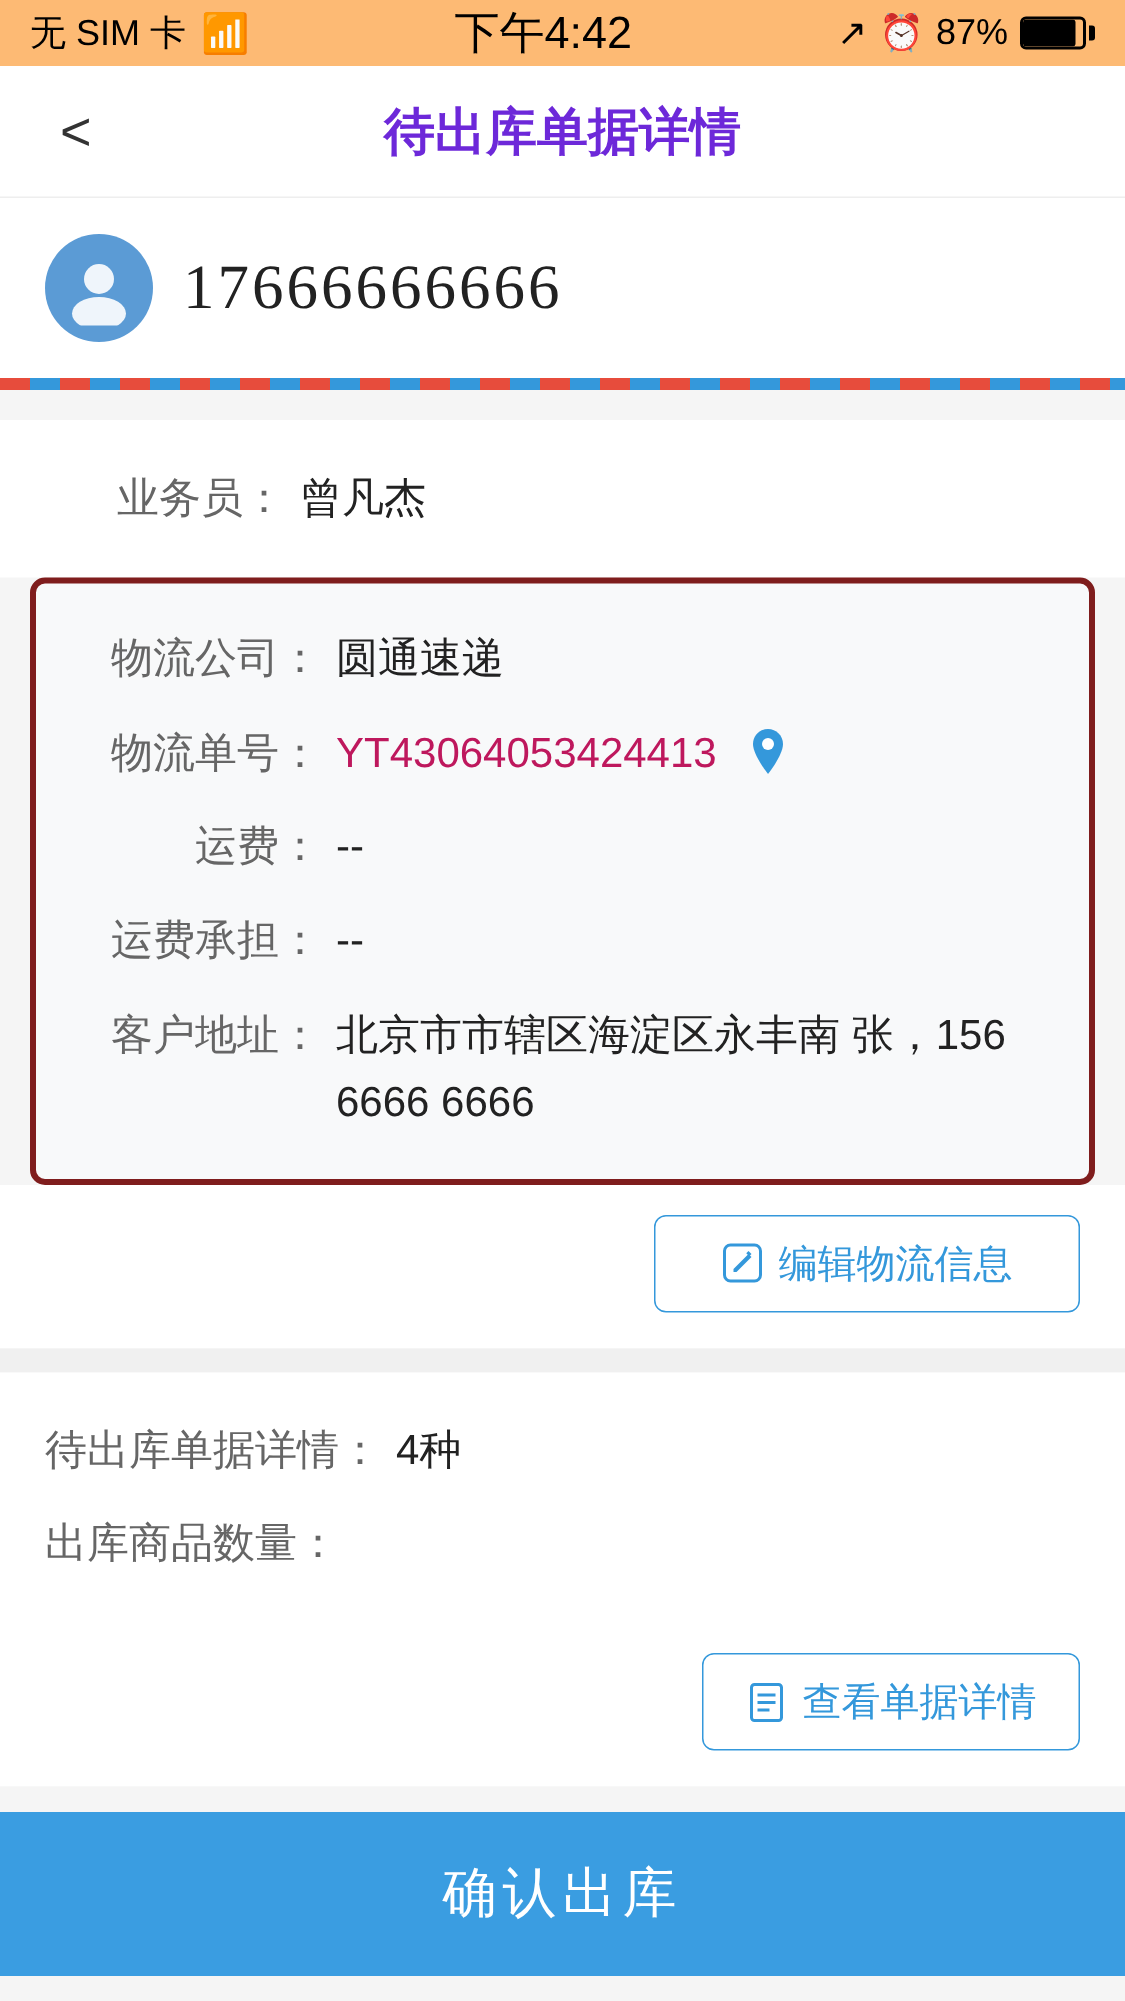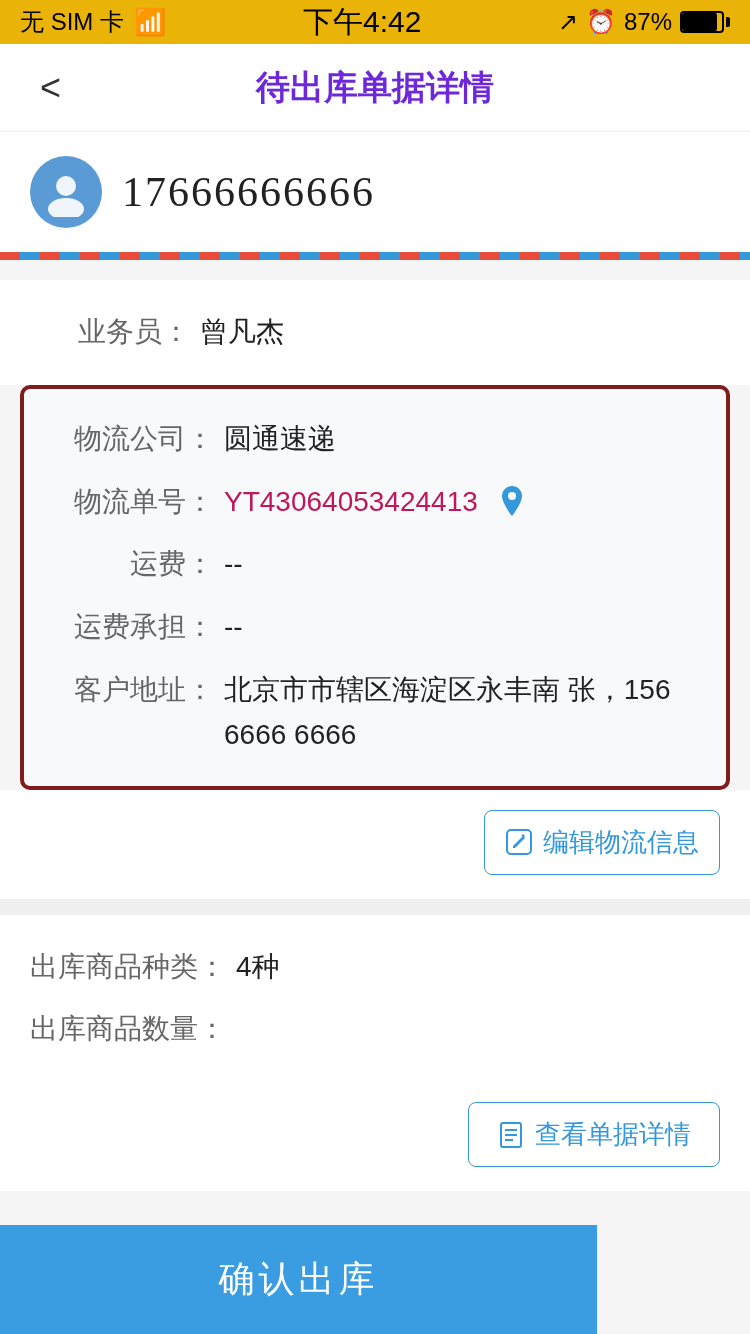--- a/index.html
+++ b/index.html
@@ -9,21 +9,21 @@
       background: #f5f5f5;
       width: 750px;
       min-height: 1334px;
       font-size: 28px;
       color: #333;
       position: relative;
     }
     
     .status-bar {
       height: 44px;
-      background: #eab308;
+      background: #fdba74;
       display: flex;
       align-items: center;
       justify-content: space-between;
       padding: 0 20px;
       font-size: 24px;
       color: #000;
     }
     .status-left { display: flex; align-items: center; gap: 10px; }
     .status-center { font-size: 30px; font-weight: 500; }
     .status-right { display: flex; align-items: center; gap: 8px; font-size: 24px; }
@@ -148,21 +148,21 @@
       justify-content: flex-end;
       padding: 20px 30px 24px;
       background: #fff;
     }
     .btn-edit {
       display: flex;
       align-items: center;
       gap: 10px;
       border: 1px solid #3498db;
       color: #3498db;
-      padding: 14px 20px;
+      padding: 14px 44px;
       border-radius: 8px;
       font-size: 26px;
       background: #fff;
       cursor: pointer;
     }
     
     .section-divider {
       height: 16px;
       background: #f0f0f0;
     }
@@ -193,23 +193,23 @@
     }
     
     .bottom-spacer {
       flex: 1;
       background: #f5f5f5;
       min-height: 200px;
     }
     
     .confirm-btn-wrap {
       position: fixed;
-      bottom: 0;
+      bottom: 17px;
       left: 0;
-      width: 597px;
+      width: 750px;
       background: #3a9de1;
       padding: 30px 0;
       text-align: center;
     }
     .confirm-btn {
       color: #fff;
       font-size: 36px;
       font-weight: 500;
       letter-spacing: 4px;
       cursor: pointer;
@@ -336,21 +336,21 @@
         <path d="M18 6l2 2-1.5 1.5-2-2L18 6z" fill="#3498db"></path>
       </svg>
       <span>编辑物流信息</span>
     </button>
   </div>
 
   <div class="section-divider"></div>
 
   <div class="goods-section">
     <div class="info-row">
-      <span class="info-label">出库商品种类：</span>
+      <span class="info-label">待出库单据详情：</span>
       <span class="info-value">4种</span>
     </div>
     <div class="info-row">
       <span class="info-label">出库商品数量：</span>
     </div>
   </div>
 
   <div class="view-details-btn-wrap">
     <button class="btn-view">
       <svg width="28" height="28" viewBox="0 0 28 28" fill="none">

